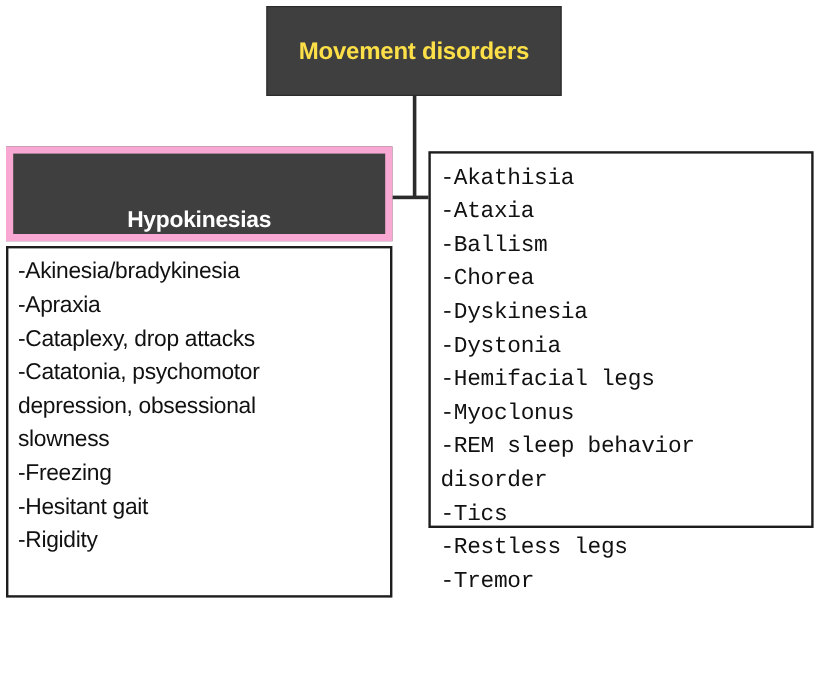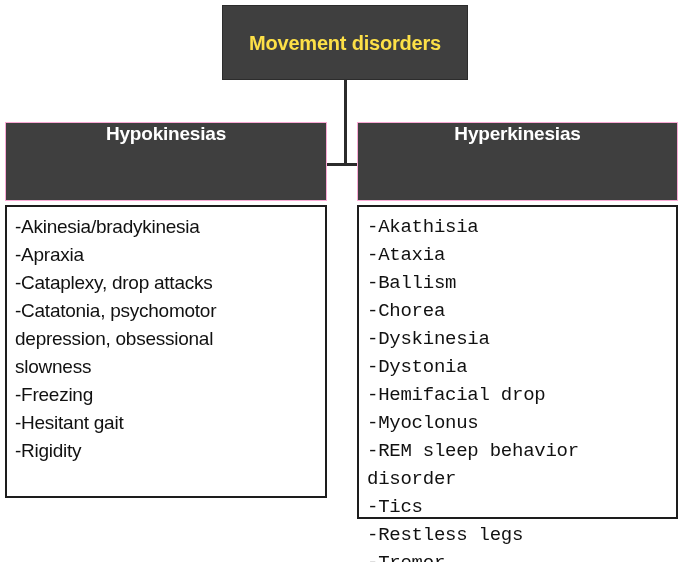--- a/index.html
+++ b/index.html
@@ -71,25 +71,25 @@
     width: 322px;
   }
   .column.right {
     left: 357px;
     top: 122px;
     width: 321px;
   }
 
   .col-header {
     background: #3F3F3F;
-    border: 1px solid #f9a8d4;
+    border: 6px solid #f9a8d4;
     box-sizing: border-box;
     height: 79px;
     display: flex;
-    align-items: flex-start;
+    align-items: flex-end;
     justify-content: center;
   }
   .col-header-label {
     color: #ffffff;
     font-size: 19px;
     font-weight: bold;
     letter-spacing: -0.2px;
     text-align: center;
   }
 
@@ -146,32 +146,29 @@
 depression, obsessional
 slowness</li>
         <li class="item">-Freezing</li>
         <li class="item">-Hesitant gait</li>
         <li class="item">-Rigidity</li>
       </ul>
     </div>
   </div>
 
   <div class="column right">
-    <div class="col-header">
-      <div class="col-header-label">Hyperkinesias</div>
-    </div>
     <div class="col-body">
       <ul class="item-list">
         <li class="item">-Akathisia</li>
         <li class="item">-Ataxia</li>
         <li class="item">-Ballism</li>
         <li class="item">-Chorea</li>
         <li class="item">-Dyskinesia</li>
         <li class="item">-Dystonia</li>
-        <li class="item">-Hemifacial drop</li>
+        <li class="item">-Hemifacial legs</li>
         <li class="item">-Myoclonus</li>
         <li class="item">-REM sleep behavior disorder</li>
         <li class="item">-Tics</li>
         <li class="item">-Restless legs</li>
         <li class="item">-Tremor</li>
       </ul>
     </div>
   </div>
 
 </div>

